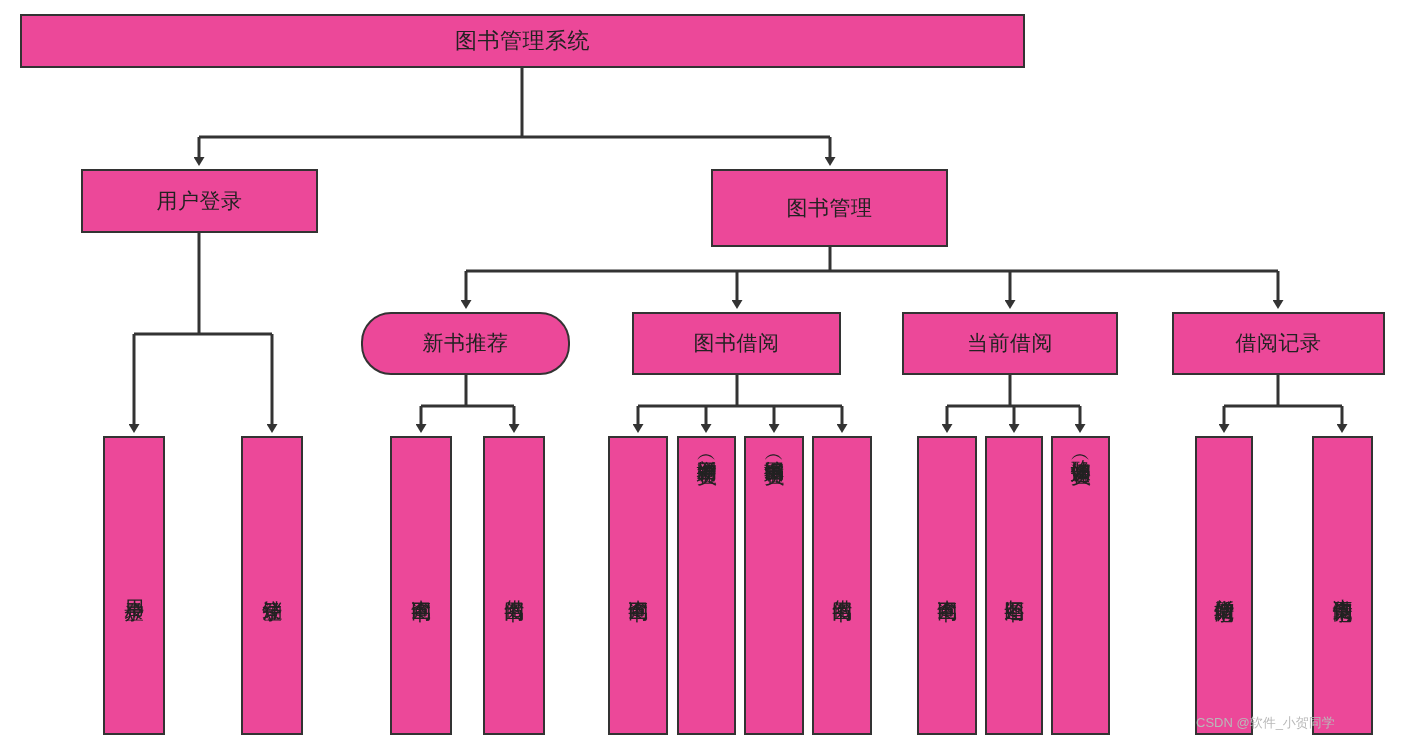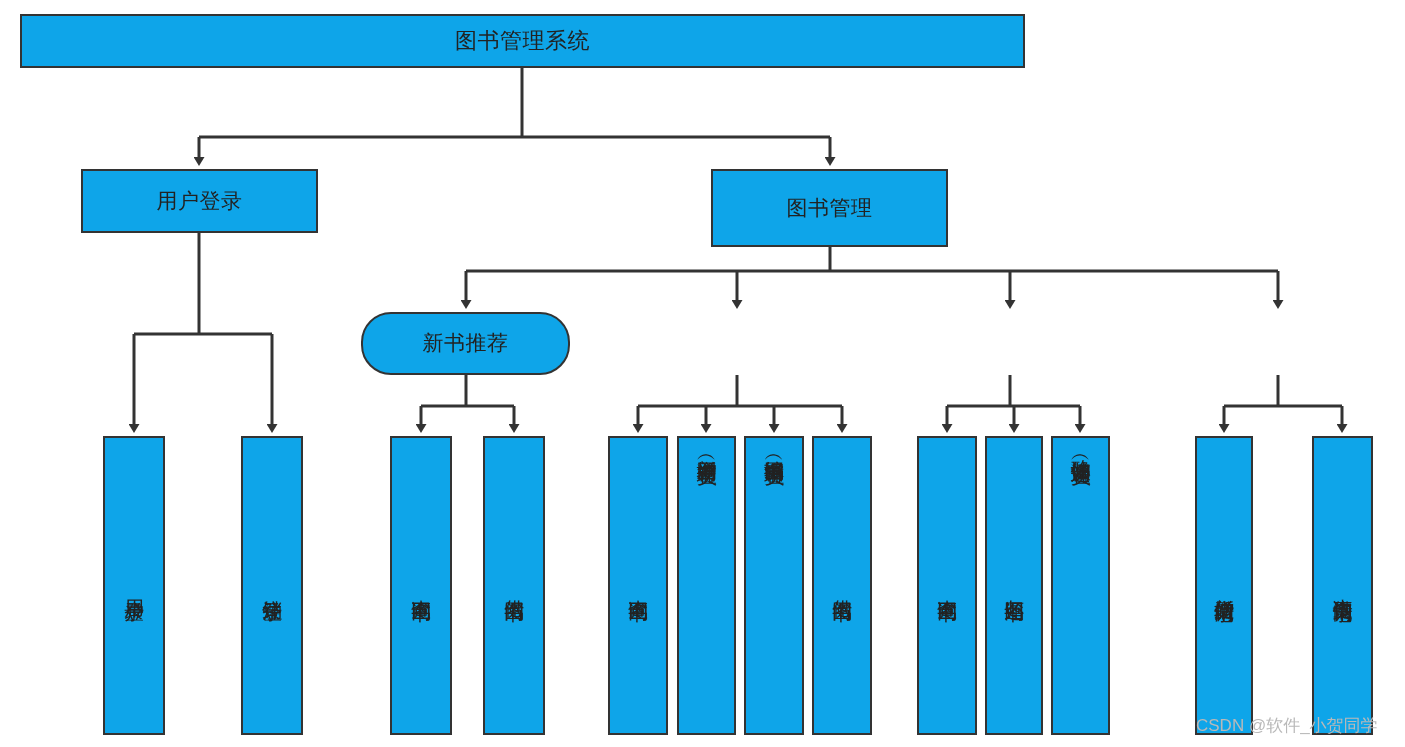--- a/index.html
+++ b/index.html
@@ -23,21 +23,21 @@
     left: 0;
     top: 0;
     width: 1405px;
     height: 747px;
     pointer-events: none;
   }
   .node {
     position: absolute;
     box-sizing: border-box;
     border: 2px solid #333333;
-    background: #0ea5e9;
+    background: #ec4899;
     color: #222222;
     display: flex;
     align-items: center;
     justify-content: center;
     text-align: center;
     line-height: 1.08;
     z-index: 2;
   }
   .node.horiz {
     font-size: 21px;
@@ -56,21 +56,21 @@
     padding-top: 6px;
   }
   .node.vert.mid {
     justify-content: center;
     padding-top: 0;
   }
   .watermark {
     position: absolute;
     left: 1196px;
     top: 714px;
-    font-size: 17px;
+    font-size: 13px;
     color: #b9b9b9;
     white-space: nowrap;
     z-index: 5;
     font-family: "Liberation Sans", "DejaVu Sans", sans-serif;
   }
 </style>
 </head>
 <body>
 
 <div id="diagram-root">
@@ -132,20 +132,29 @@
   <div class="node horiz" style="left:81px; top:169px; width:237px; height:64px;">
     <span>用户登录</span>
   </div>
   <div class="node horiz" style="left:711px; top:169px; width:237px; height:78px;">
     <span>图书管理</span>
   </div>
 
   <div class="node horiz" style="left:361px; top:312px; width:209px; height:63px;border-radius:30px;">
     <span>新书推荐</span>
   </div>
+  <div class="node horiz" style="left:632px; top:312px; width:209px; height:63px;">
+    <span>图书借阅</span>
+  </div>
+  <div class="node horiz" style="left:902px; top:312px; width:216px; height:63px;">
+    <span>当前借阅</span>
+  </div>
+  <div class="node horiz" style="left:1172px; top:312px; width:213px; height:63px;">
+    <span>借阅记录</span>
+  </div>
 
   <div class="node vert mid" style="left:103px; top:436px; width:62px; height:299px;">
     <span>用户登录</span>
   </div>
   <div class="node vert mid" style="left:241px; top:436px; width:62px; height:299px;">
     <span>注销登录</span>
   </div>
   <div class="node vert mid" style="left:390px; top:436px; width:62px; height:299px;">
     <span>查询图书</span>
   </div>

